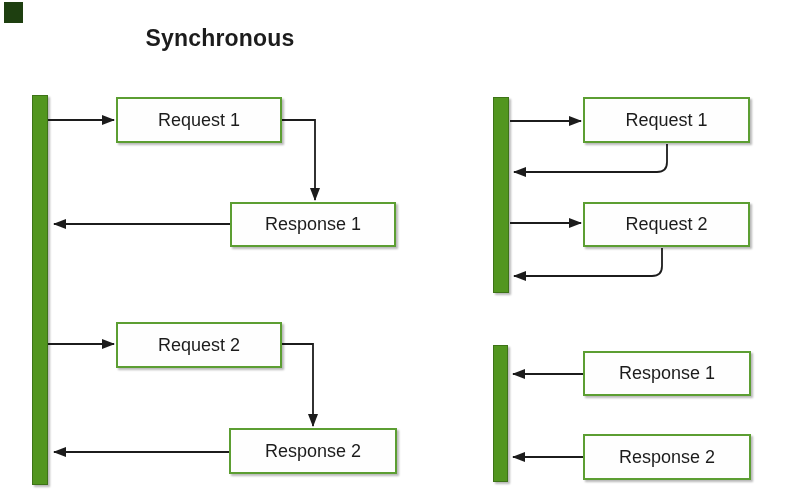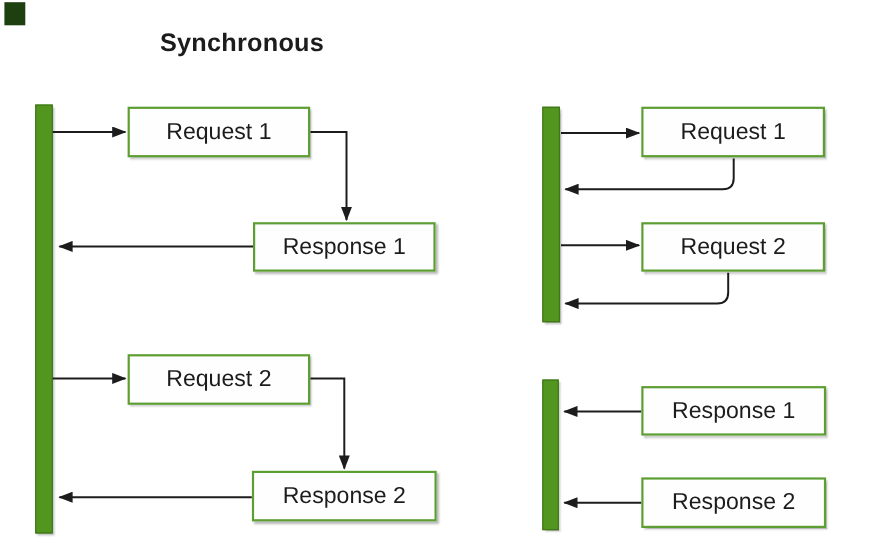--- a/index.html
+++ b/index.html
@@ -47,21 +47,21 @@
   .bar.async-bar-bot  { left: 493px; top: 345px; width: 15px; height: 137px; }
   .node {
     position: absolute;
     box-sizing: border-box;
     background: var(--box-fill, #fefefe);
     border: 2.5px solid var(--box-border, #5c9e32);
     box-shadow: 2px 2px 2px rgba(0,0,0,0.28);
     display: flex;
     align-items: center;
     justify-content: center;
-    font-size: 21px;
+    font-size: 18px;
     color: var(--text-color, #1c1c1c);
   }
   .node.s-req1  { left: 116px; top: 97px;  width: 166px; height: 46px; }
   .node.s-resp1 { left: 230px; top: 202px; width: 166px; height: 45px; }
   .node.s-req2  { left: 116px; top: 322px; width: 166px; height: 46px; }
   .node.s-resp2 { left: 229px; top: 428px; width: 168px; height: 46px; }
   .node.a-req1  { left: 583px; top: 97px;  width: 167px; height: 46px; }
   .node.a-req2  { left: 583px; top: 202px; width: 167px; height: 45px; }
   .node.a-resp1 { left: 583px; top: 351px; width: 168px; height: 45px; }
   .node.a-resp2 { left: 583px; top: 434px; width: 168px; height: 46px; }

